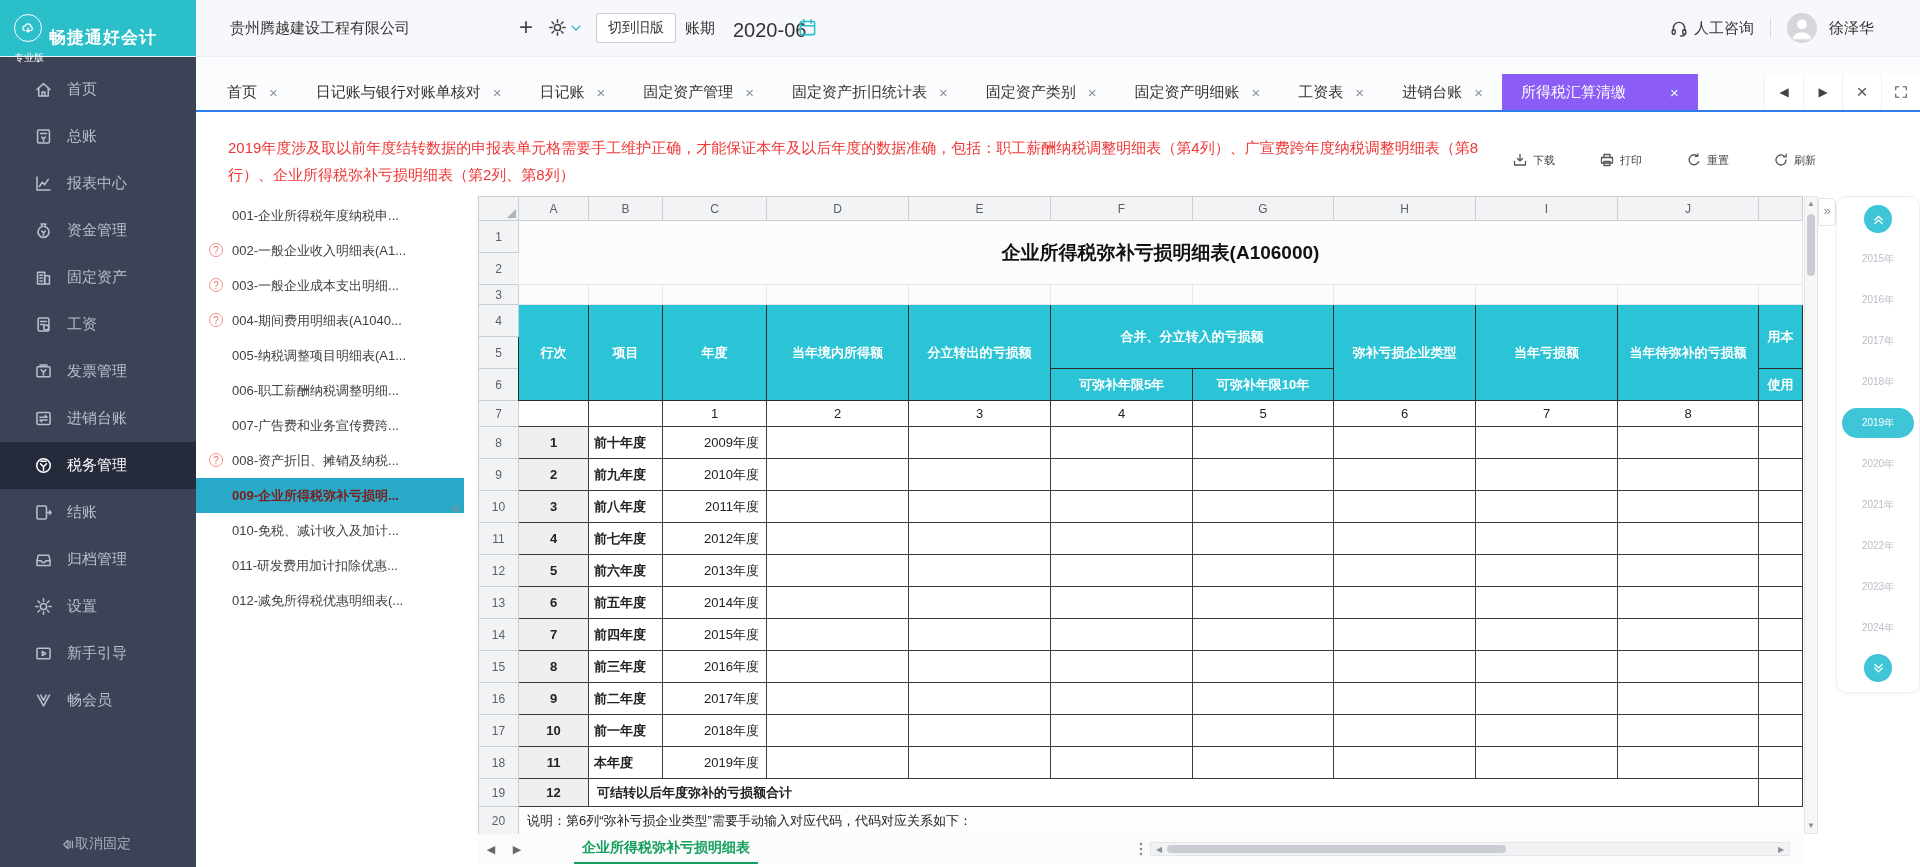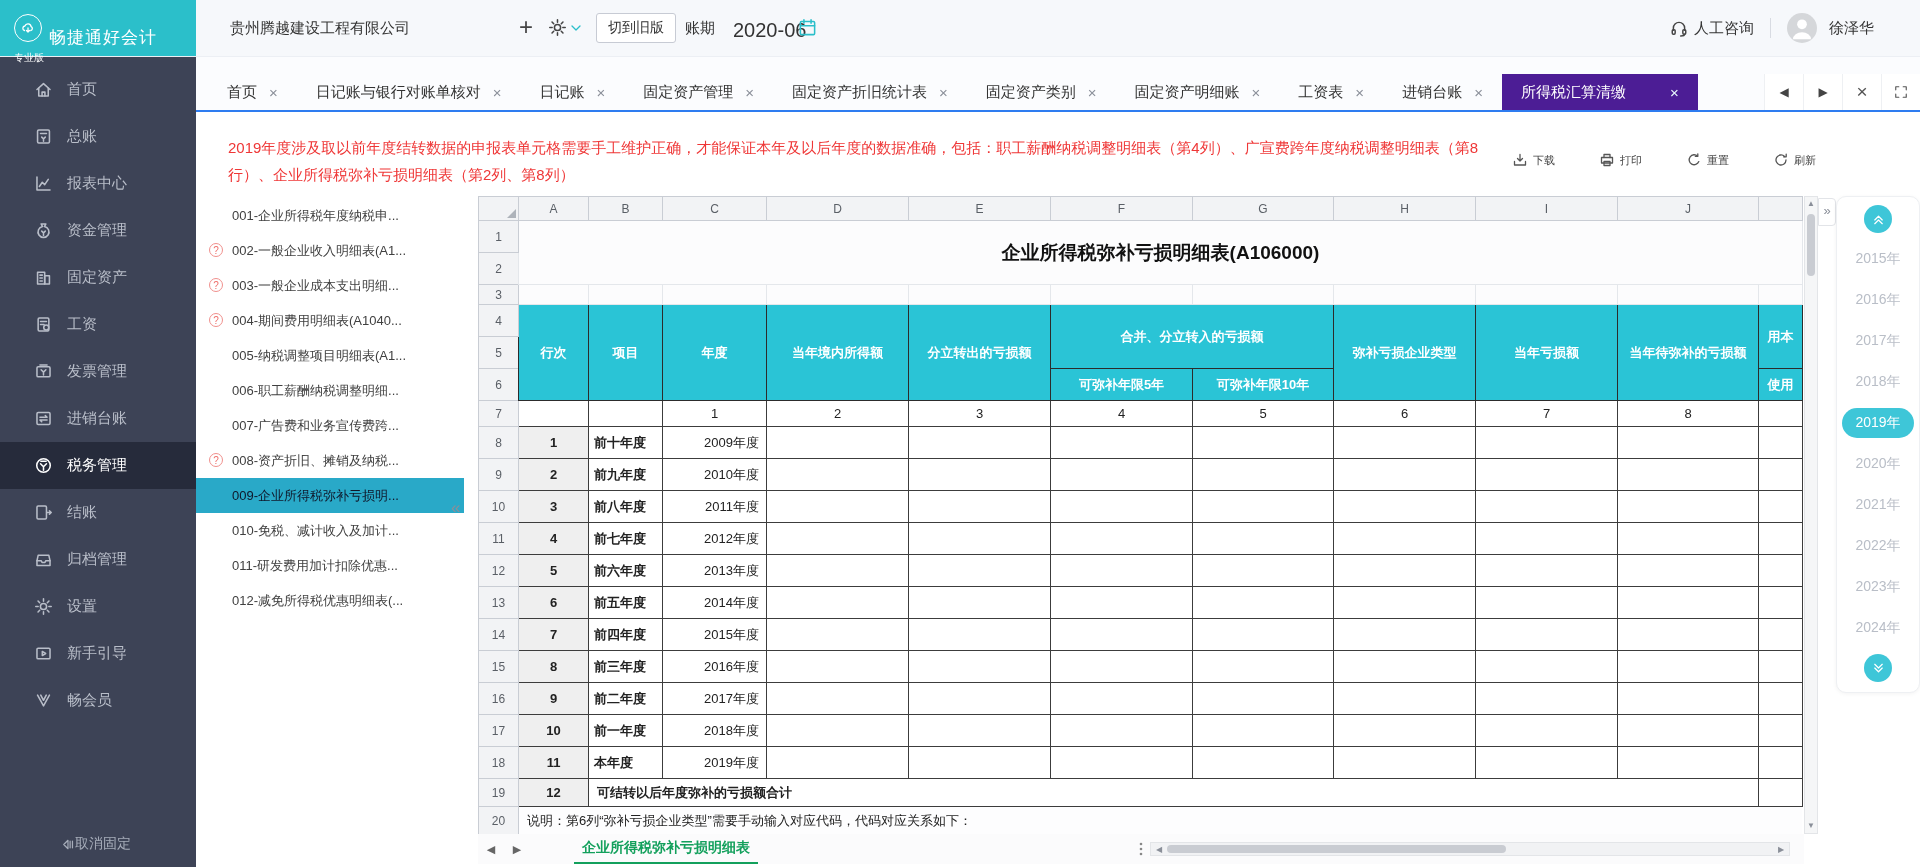--- a/index.html
+++ b/index.html
@@ -4,21 +4,21 @@
 <style>
   html,body{margin:0;padding:0;width:1920px;height:867px;overflow:hidden;background:#fff;
     font-family:"Liberation Sans","DejaVu Sans",sans-serif;color:#333;position:relative;}
   .s{fill:none;stroke:currentColor;stroke-width:1.3;stroke-linecap:round;stroke-linejoin:round}
   svg{display:block}
 
   
   .topbar{position:absolute;left:0;top:0;width:1920px;height:56px;background:#f6f8fb;border-bottom:1px solid #eceff4;z-index:30;display:flex;align-items:center;}
   .logo{position:absolute;left:0;top:0;width:196px;height:56px;background:#2bbfca;color:#fff;padding:6px 0 0 14px;box-sizing:border-box;}
   .logo-row{display:flex;align-items:center;gap:7px;}
-  .logo-title{font-size:17px;font-weight:normal;letter-spacing:1px;margin-top:20px;}
+  .logo-title{font-size:17px;font-weight:bold;letter-spacing:1px;margin-top:20px;}
   .logo-sub{font-size:10px;margin-top:2px;opacity:.95;}
   .cloud{width:26px;height:26px;border:1.6px solid #fff;border-radius:50%;display:flex;align-items:center;justify-content:center;}
   .company-wrap{position:absolute;left:230px;top:0;height:56px;display:flex;align-items:center;gap:8px;}
   .company{font-size:15px;color:#333;}
   .chev-teal{color:#2bbfca;width:16px;height:16px;margin-left:150px;}
   .tb-plus{position:absolute;left:512px;top:13px;font-size:24px;color:#444;width:28px;text-align:center;cursor:pointer;font-weight:300;}
   .tb-gear{position:absolute;left:548px;top:18px;width:19px;height:19px;color:#444;}
   .switch-old{position:absolute;left:596px;top:13px;height:28px;padding:0 11px;border:1px solid #c7cbd4;border-radius:3px;background:#fff;font-size:14px;color:#333;display:flex;align-items:center;}
   .period-label{position:absolute;left:685px;top:19px;font-size:15px;color:#333;}
   .period-value{position:absolute;left:733px;top:19px;font-size:20px;color:#333;}
@@ -28,21 +28,21 @@
   .support svg{width:18px;height:18px;color:#444;}
   .tb-div{width:1px;height:20px;background:#d8dbe2;margin:0 4px;}
   .avatar{width:30px;height:30px;border-radius:50%;background:#d5d7da;overflow:hidden;}
   .user-name{font-size:15px;color:#333;}
 
   
   .tabbar{position:absolute;left:196px;top:56px;width:1724px;height:56px;background:#fbfcfe;border-bottom:2px solid #2e7cf0;display:flex;align-items:flex-end;box-sizing:border-box;z-index:20;}
   .tabs{display:flex;align-items:flex-end;padding-left:12px;flex:1;overflow:hidden;}
   .tab{height:36px;display:flex;align-items:center;gap:12px;padding:0 19px;font-size:15px;color:#333;cursor:pointer;white-space:nowrap;}
   .tab .x{font-size:15px;color:#8a8f99;}
-  .tab.active{background:#4c1d95;color:#fff;gap:44px;}
+  .tab.active{background:#8b5cf6;color:#fff;gap:44px;}
   .tab.active .x{color:#eafcff;}
   .tab-ctrls{display:flex;align-items:center;height:36px;background:#fff;}
   .tab-ctrl{width:38px;height:36px;display:flex;align-items:center;justify-content:center;color:#444;font-size:12px;cursor:pointer;border-left:1px solid #eef0f3;}
   .tab-ctrl.close{font-size:19px;color:#555;}
   .tab-ctrl svg{width:14px;height:14px;color:#555;}
 
   
   .sidebar{position:absolute;left:0;top:56px;width:196px;height:811px;background:#3d4356;z-index:25;display:flex;flex-direction:column;}
   .side-items{padding-top:10px;}
   .side-item{height:47px;display:flex;align-items:center;gap:14px;padding-left:34px;color:#b9bec9;font-size:15px;cursor:pointer;}
@@ -54,21 +54,21 @@
   
   .notice{position:absolute;left:228px;top:134px;width:1270px;font-size:15px;line-height:27px;color:#ef3737;z-index:5;}
   .grid-toolbar{position:absolute;right:104px;top:152px;display:flex;gap:44px;z-index:6;}
   .gt-item{display:flex;align-items:center;gap:5px;font-size:11px;color:#444;cursor:pointer;}
   .gt-item svg{width:16px;height:16px;color:#555;}
 
   
   .report-list{position:absolute;left:196px;top:198px;width:268px;z-index:5;}
   .report-item{height:35px;display:flex;align-items:center;padding-left:36px;position:relative;font-size:13px;color:#404040;cursor:pointer;white-space:nowrap;}
   .report-item .qmark{position:absolute;left:13px;top:10px;width:14px;height:14px;border:1px solid #f0908d;color:#ee6e6a;border-radius:50%;font-size:10px;line-height:14px;text-align:center;box-sizing:border-box;}
-  .report-item.active{background:#29a9c8;color:#0f172a;}
+  .report-item.active{background:#29a9c8;color:#7f1d1d;font-weight:bold;}
   .collapse-arrow{position:absolute;left:451px;top:498px;font-size:17px;color:#8a8f99;cursor:pointer;z-index:6;}
 
   
   .grid-region{position:absolute;left:478px;top:196px;width:1324px;height:638px;background:#fdfdfe;z-index:5;}
   table.sheet{border-collapse:collapse;table-layout:fixed;width:1324px;}
   td{overflow:hidden;white-space:nowrap;box-sizing:border-box;}
   td.gut{background:#f2f3f5;border:1px solid #c9cdd4;color:#5a5f66;font-size:12px;text-align:center;}
   td.letter{background:#f2f3f5;border:1px solid #c9cdd4;color:#5a5f66;font-size:12px;text-align:center;}
   td.corner{position:relative;}
   td.corner .tri{position:absolute;right:2px;bottom:2px;width:0;height:0;border-left:9px solid transparent;border-bottom:9px solid #aeb3ba;}
@@ -86,21 +86,21 @@
   .vscroll{position:absolute;left:1804px;top:196px;width:14px;height:638px;background:#f5f6f7;border:1px solid #e3e5e8;box-sizing:border-box;display:flex;flex-direction:column;align-items:center;z-index:5;}
   .vscroll .arr{font-size:8px;color:#8a8f99;height:14px;line-height:14px;cursor:pointer;}
   .vscroll .thumb{width:8px;height:62px;background:#c9ccd2;border-radius:4px;margin-top:3px;cursor:pointer;}
   .vscroll .sp{flex:1;}
   .expand-tab{position:absolute;left:1818px;top:198px;width:16px;height:26px;background:#fff;border:1px solid #e2e4e8;border-radius:0 4px 4px 0;color:#8a8f99;font-size:13px;line-height:24px;text-align:center;cursor:pointer;z-index:6;}
 
   
   .year-panel{position:absolute;left:1836px;top:196px;width:82px;padding:8px 0 10px;background:#fff;border:1px solid #eef0f3;border-radius:10px;display:flex;flex-direction:column;align-items:center;gap:11px;z-index:6;box-shadow:0 1px 4px rgba(0,0,0,.05);}
   .yp-circle{width:28px;height:28px;border-radius:50%;background:#3ec6d8;color:#fff;display:flex;align-items:center;justify-content:center;cursor:pointer;}
   .yp-circle svg{width:15px;height:15px;}
-  .year-item{height:30px;width:72px;display:flex;align-items:center;justify-content:center;font-size:14px;color:#b9bec7;cursor:pointer;border-radius:15px;}
+  .year-item{height:30px;width:72px;display:flex;align-items:center;justify-content:center;font-size:10px;color:#b9bec7;cursor:pointer;border-radius:15px;}
   .year-item.active{background:#3ec6d8;color:#fff;}
 
   
   .sheetbar{position:absolute;left:478px;top:834px;width:1326px;height:30px;background:#fbfbfc;display:flex;align-items:center;z-index:5;}
   .sb-arrow{width:26px;text-align:center;font-size:11px;color:#666;cursor:pointer;}
   .sheet-tab{margin-left:44px;height:28px;display:flex;align-items:center;padding:0 8px;color:#13a05c;font-size:14px;font-weight:bold;border-bottom:2px solid #13a05c;cursor:pointer;white-space:nowrap;}
   .sb-spacer{flex:1;}
   .sb-dots{width:18px;display:flex;justify-content:center;cursor:pointer;}
   .sb-dots svg{width:4px;height:16px;}
   .hscroll{width:640px;height:14px;display:flex;align-items:center;background:#f1f2f4;border:1px solid #e3e5e8;box-sizing:border-box;margin-right:14px;}

